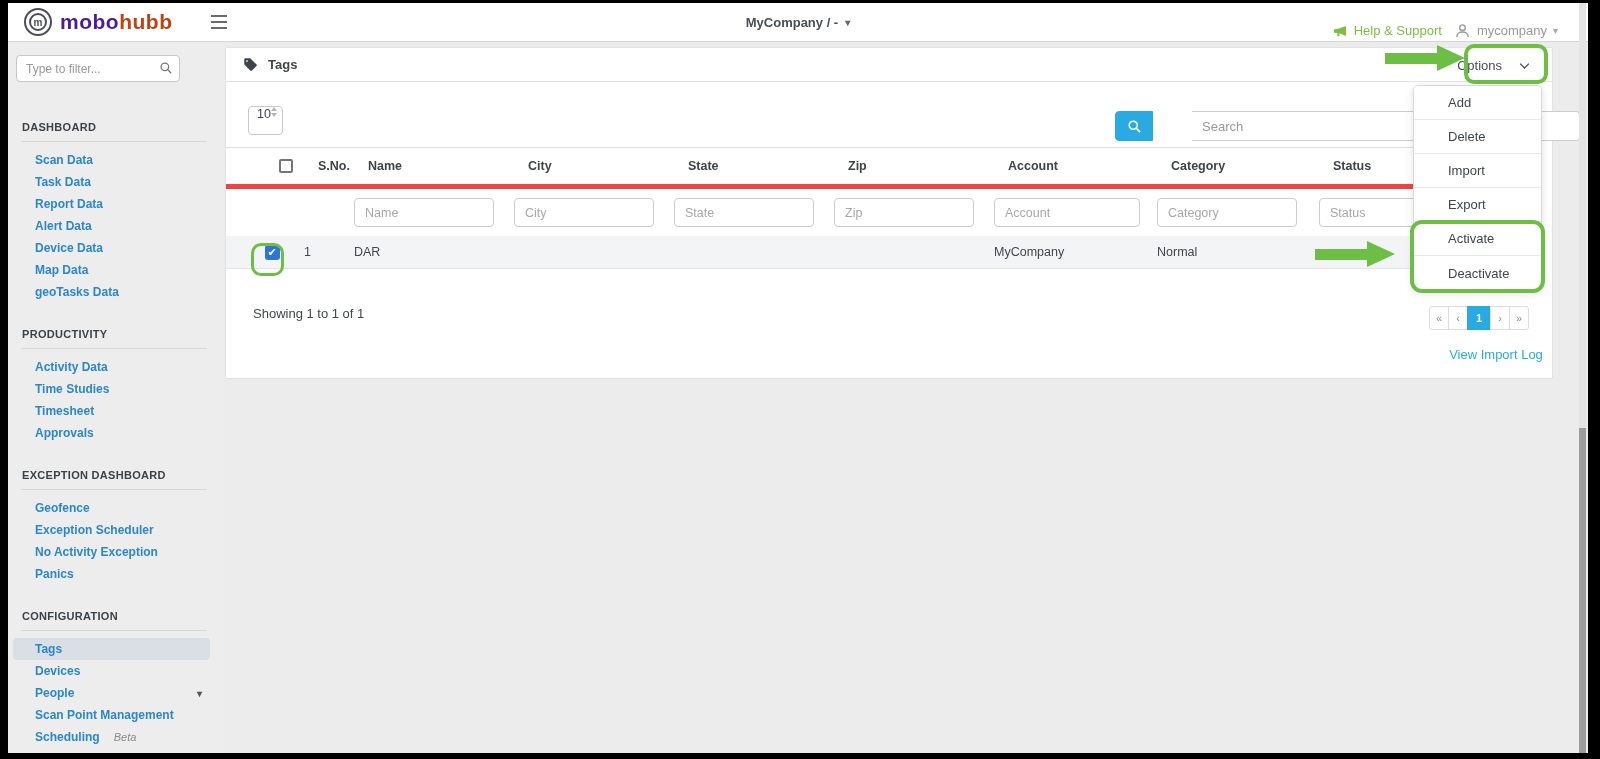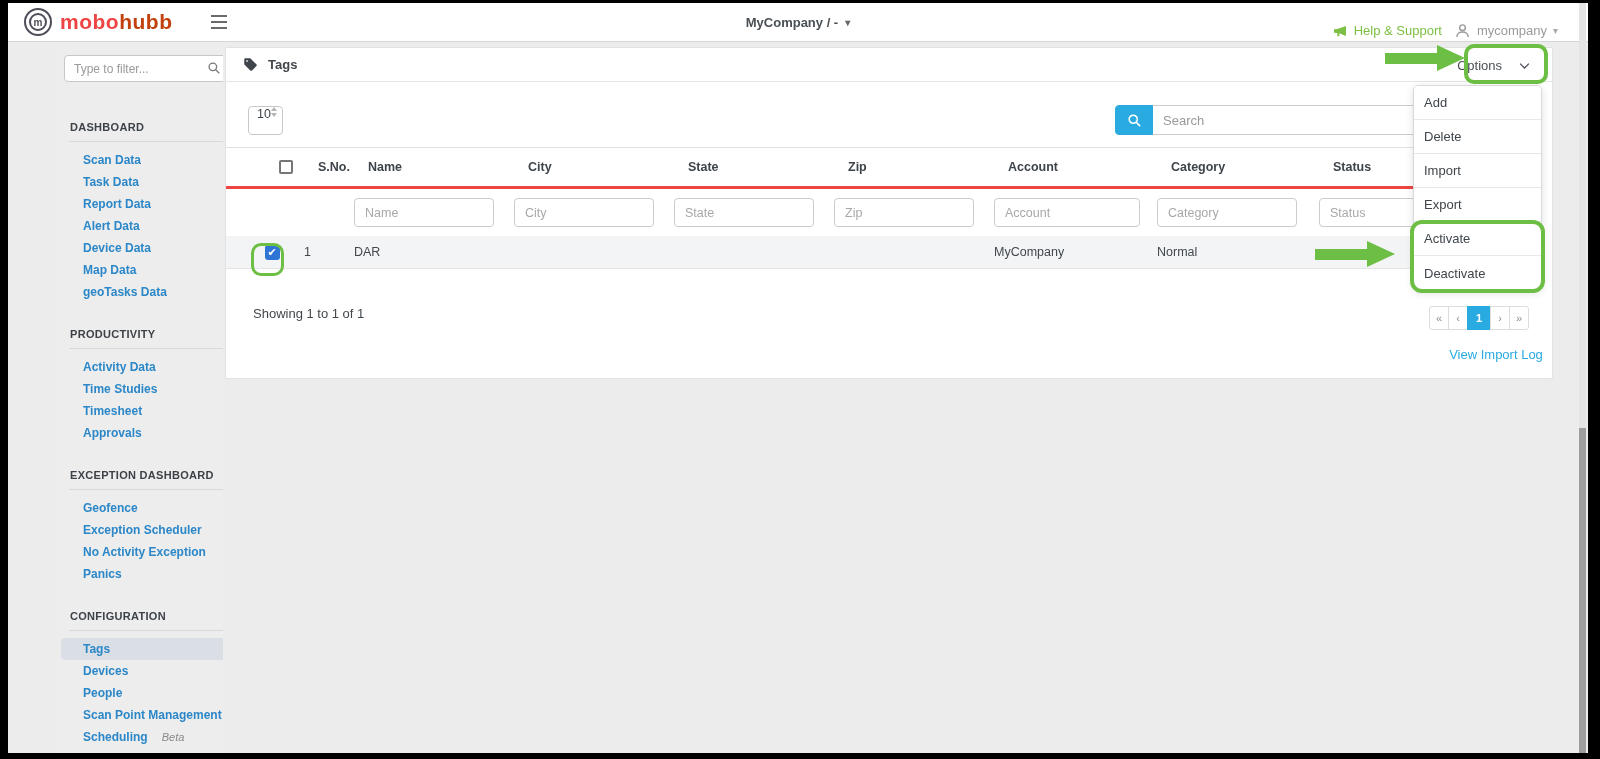--- a/index.html
+++ b/index.html
@@ -6,33 +6,33 @@
   html,body { width:1600px; height:759px; font-family:"Liberation Sans", sans-serif; }
   body { position:relative; background:#000; overflow:hidden; }
   .frame { position:absolute; left:8px; top:3px; width:1580px; height:750px; background:#ececec; overflow:hidden; }
 
   
   .topbar { position:absolute; left:0; top:0; width:1580px; height:39px; background:#fff; border-bottom:1px solid #d6d6d6; z-index:5; }
   .logo { position:absolute; left:16px; top:5px; display:flex; align-items:center; gap:8px; }
   .logo-ring { width:28px; height:28px; border:2px solid #4e4e5a; border-radius:50%; display:flex; align-items:center; justify-content:center; }
   .logo-ring-inner { width:18px; height:18px; border:2px solid #4e4e5a; border-radius:50%; display:flex; align-items:center; justify-content:center; font-size:10px; font-weight:bold; color:#4e4e5a; }
   .logo-word { font-size:21px; font-weight:600; letter-spacing:.5px; }
-  .logo-mobo { color:#ef4444; }
+  .logo-mobo { color:#4c1d95; }
   .logo-hubb { color:#c2410c; }
   .hamburger { position:absolute; left:203px; top:12px; width:16px; height:14px; display:flex; flex-direction:column; justify-content:space-between; cursor:pointer; }
   .hamburger span { display:block; height:2px; background:#6b6b6b; }
   .company-switcher { position:absolute; left:50%; transform:translateX(-50%); top:0; height:39px; display:flex; align-items:center; gap:7px; font-size:13px; font-weight:600; color:#4a4f54; cursor:pointer; }
   .company-switcher .tri { font-size:10px; color:#666; }
   .topbar-right { position:absolute; right:30px; top:0; height:55px; display:flex; align-items:center; gap:12px; }
   .help-link { display:flex; align-items:center; gap:6px; color:#7cbf42; font-size:13px; font-weight:500; cursor:pointer; }
   .user-menu { display:flex; align-items:center; gap:6px; color:#9a9a9a; font-size:13px; cursor:pointer; }
   .user-menu .tri { font-size:10px; color:#aaa; }
 
   
-  .sidebar { position:absolute; left:0; top:40px; width:215px; height:710px; background:#ededed; overflow:hidden;margin-left:48px; }
+  .sidebar { position:absolute; left:0; top:40px; width:215px; height:710px; background:#ededed; overflow:hidden; }
   .filter-wrap { position:absolute; left:8px; top:12px; width:164px; height:27px; }
   .filter-wrap input { width:100%; height:100%; border:1px solid #c7c7c7; border-radius:4px; background:#fff; padding:0 26px 0 9px; font-size:12px; color:#444; font-family:inherit; }
   .filter-wrap input::placeholder { color:#9a9a9a; }
   .filter-mag { position:absolute; right:7px; top:6px; }
   .sidebar-nav { position:absolute; left:0; top:78px; width:215px; }
   .sec-title { font-size:11px; font-weight:bold; letter-spacing:.3px; color:#3d4248; margin:25px 0 8px 14px; }
   .sec-title:first-child { margin-top:0; }
   .sec-divider { border-top:1px solid #d8d8d8; margin:0 16px 7px 13px; }
   .nav-item { position:relative; margin:0 13px 0 5px; padding:4px 8px 4px 22px; font-size:12px; font-weight:bold; color:#2b87c8; border-radius:4px; cursor:pointer; display:flex; align-items:center; }
   .nav-item.active { background:#d9dfe5; }
@@ -46,28 +46,28 @@
   .panel-title { font-size:13px; font-weight:600; color:#42474c; }
   .options-btn { position:absolute; right:8px; top:3px; height:28px; display:flex; align-items:center; gap:15px; padding:0 12px; background:#fff; border:none; font-size:13px; color:#4a4f54; cursor:pointer; font-family:inherit; }
 
   .pagesize-box { position:absolute; left:22px; top:58px; width:35px; height:29px; border:1px solid #c9c9c9; border-radius:4px; background:#fff; font-size:12.5px; color:#3f454b; display:flex; align-items:flex-start; cursor:pointer; }
   .pagesize-box .num { padding-left:8px; }
   .pagesize-spin { margin-left:auto; margin-right:5px; display:flex; flex-direction:column; gap:2px; }
   .pagesize-spin i { display:block; width:0; height:0; border-left:3.5px solid transparent; border-right:3.5px solid transparent; }
   .pagesize-spin .up { border-bottom:4px solid #b5b5b5; }
   .pagesize-spin .down { border-top:4px solid #b5b5b5; }
 
-  .search-group { position:absolute; left:889px; top:57px; display:flex; }
+  .search-group { position:absolute; left:889px; top:63px; display:flex;gap:39px; }
   .search-btn { width:38px; height:30px; background:#29abe2; border:1px solid #29abe2; border-radius:4px 0 0 4px; display:flex; align-items:center; justify-content:center; cursor:pointer; }
   .search-input { width:388px; height:30px; border:1px solid #cdcdcd; border-left:none; border-radius:0 4px 4px 0; padding:0 10px; font-size:13px; color:#444; font-family:inherit; }
   .search-input::placeholder { color:#999; }
 
   .table-area { position:absolute; left:0; top:99px; right:13px; }
   .trow { display:grid; grid-template-columns:48px 50px 160px 160px 160px 160px 163px 162px 1fr; align-items:center; padding-left:22px; }
-  .trow-head { height:42px; border-top:1px solid #e0e0e0; border-bottom:3px solid #ef4444;padding-left:36px; }
+  .trow-head { height:42px; border-top:1px solid #e0e0e0; border-bottom:5px solid #ef4444;padding-left:36px; }
   .th { font-size:12.5px; font-weight:bold; color:#3e444a; padding-left:8px; cursor:pointer; }
   .cb-cell { display:flex; justify-content:center; }
   .cb-empty { width:14px; height:14px; border:2px solid #767676; border-radius:2px; background:#fff; cursor:pointer; }
   .trow-filter { height:47px; }
   .trow-filter input { height:29px; border:1px solid #ccc; border-radius:4px; padding:0 10px; font-size:12.5px; color:#444; margin-left:8px; font-family:inherit; }
   .trow-filter input::placeholder { color:#a8a8a8; }
   .trow-data { height:33px; background:#f2f4f6; border-bottom:1px solid #e5e5e5; font-size:12.5px; color:#42474c; }
   .td { padding-left:8px; }
   .cb-ring { width:29px; height:29px; border:3px solid #6cbe45; border-radius:9px; display:flex; align-items:center; justify-content:center; }
   .cb-checked { width:15px; height:15px; background:#2e75d5; border-radius:3px; color:#fff; font-size:11px; line-height:15px; text-align:center; cursor:pointer; }
@@ -75,21 +75,21 @@
   .showing { position:absolute; left:27px; top:258px; font-size:13px; color:#42474c; }
   .pagination { position:absolute; left:1203px; top:258px; display:flex; }
   .page-btn { min-width:20px; height:24px; padding:0 5px; background:#fff; border:1px solid #ddd; margin-left:-1px; font-size:11px; color:#8e8e8e; display:flex; align-items:center; justify-content:center; cursor:pointer; }
   .page-btn:first-child { border-radius:3px 0 0 3px; margin-left:0; }
   .page-btn:last-child { border-radius:0 3px 3px 0; }
   .page-btn.active { background:#29abe2; border-color:#29abe2; color:#fff; min-width:24px; font-weight:bold; }
   .view-log { position:absolute; left:1200px; top:299px; width:140px; text-align:center; font-size:13px; font-weight:500; color:#29abe2; cursor:pointer; }
 
   
   .dropdown { position:absolute; left:1405px; top:82px; width:129px; background:#fff; border:1px solid #d9d9d9; border-radius:5px; box-shadow:0 2px 8px rgba(0,0,0,.12); z-index:30; overflow:hidden; }
-  .dd-item { height:34px; display:flex; align-items:center; padding-left:10px; font-size:13px; color:#3f454b; border-bottom:1px solid #e8e8e8; background:#fff; cursor:pointer; }
+  .dd-item { height:34px; display:flex; align-items:center; padding-left:34px; font-size:13px; color:#3f454b; border-bottom:1px solid #e8e8e8; background:#fff; cursor:pointer; }
   .dd-item:last-child { border-bottom:none; }
 
   
   .ann { position:absolute; z-index:40; pointer-events:none; }
   .ring-options { left:1456px; top:41px; width:84px; height:40px; border:4px solid #6cbe45; border-radius:10px; }
   .ring-activate { left:1402px; top:217px; width:135px; height:73px; border:4px solid #6cbe45; border-radius:12px; }
   .ring-checkbox { left:243px; top:240px; width:33px; height:33px; border:3px solid #6cbe45; border-radius:10px; }
   .arrow { display:flex; align-items:center; }
   .arrow-1 { left:1377px; top:42px; }
   .arrow-2 { left:1307px; top:238px; }

